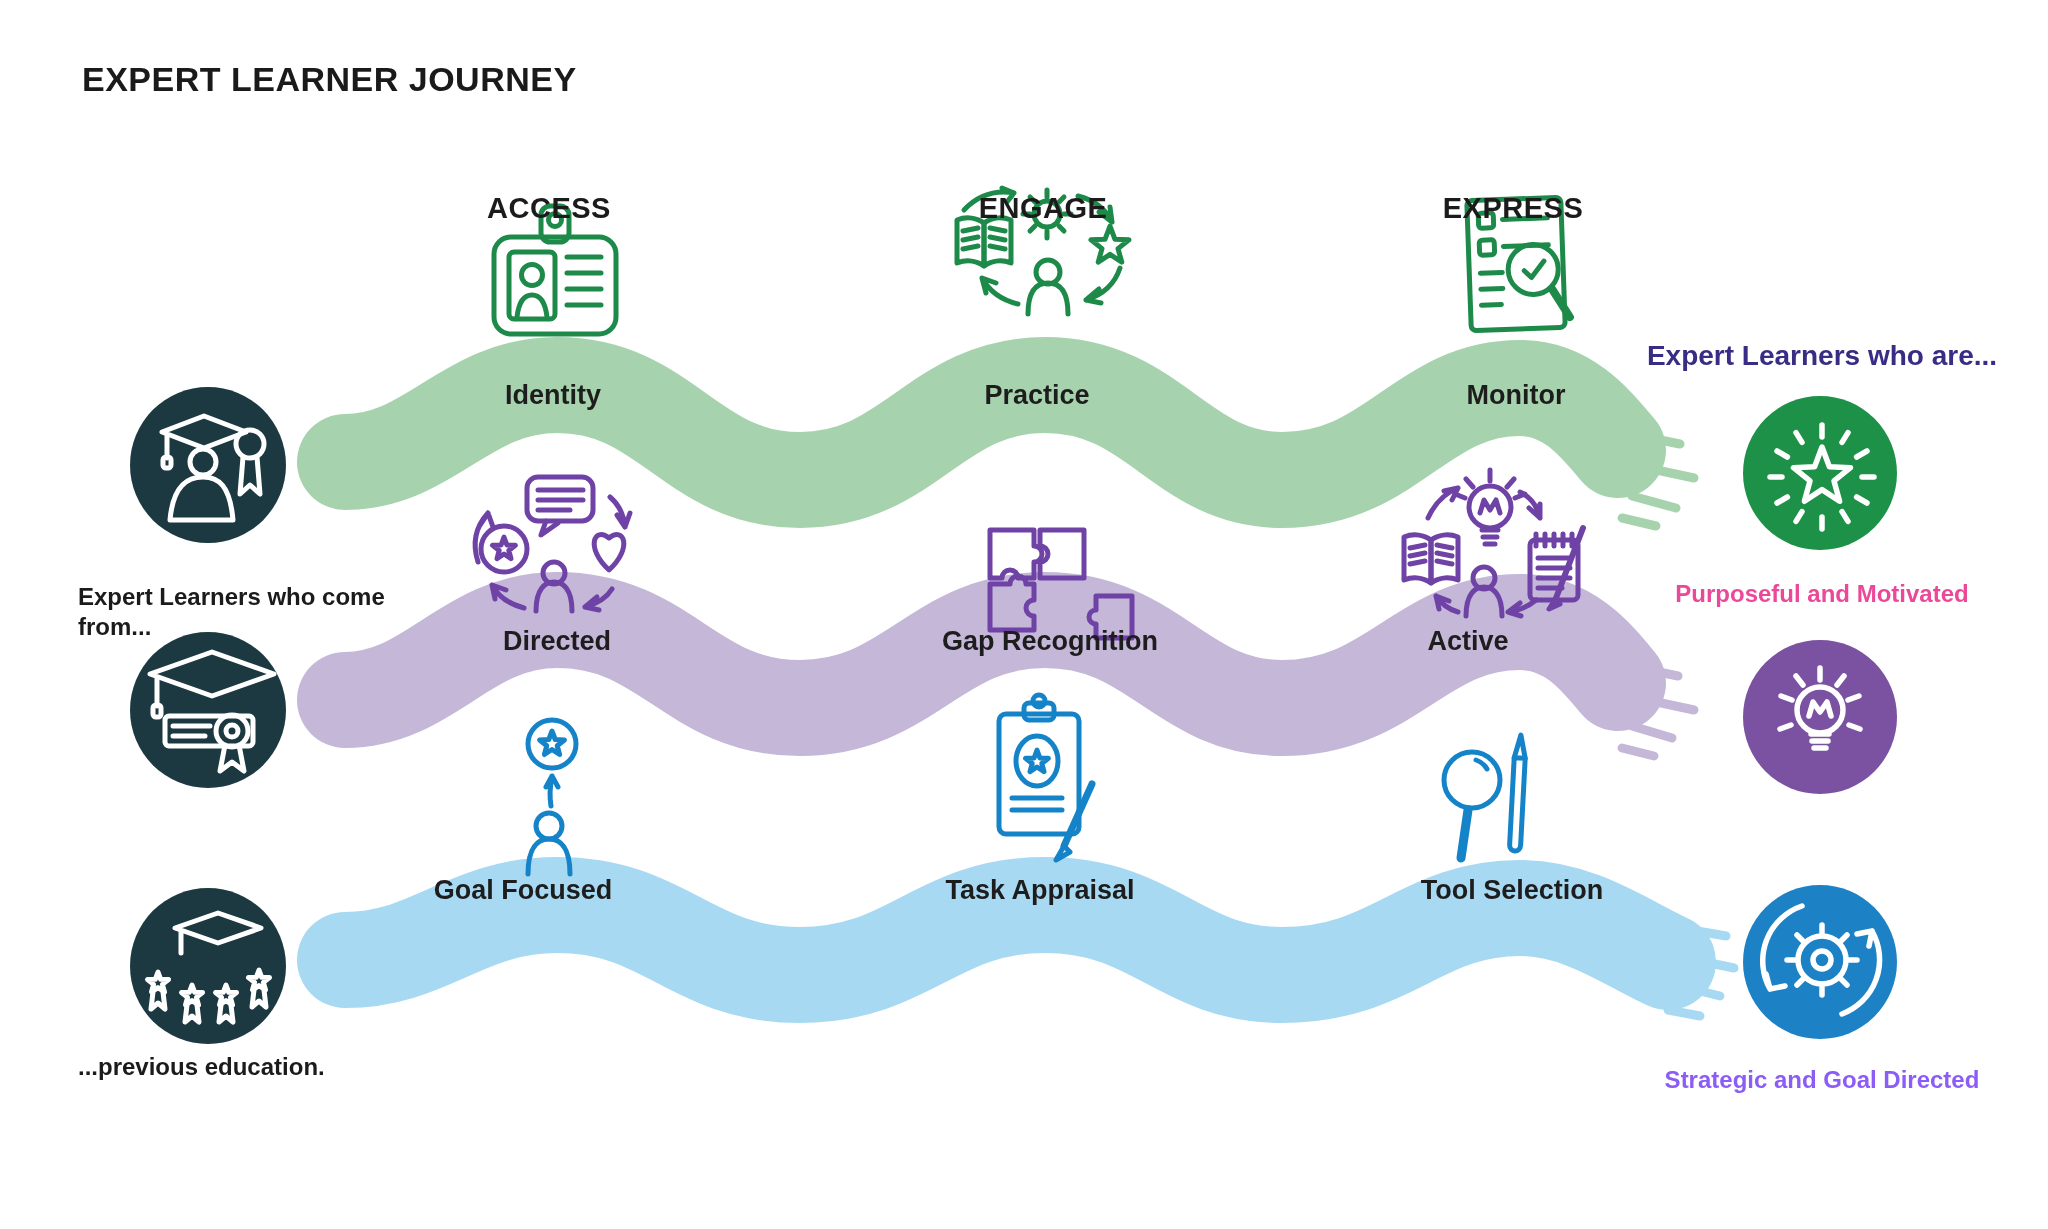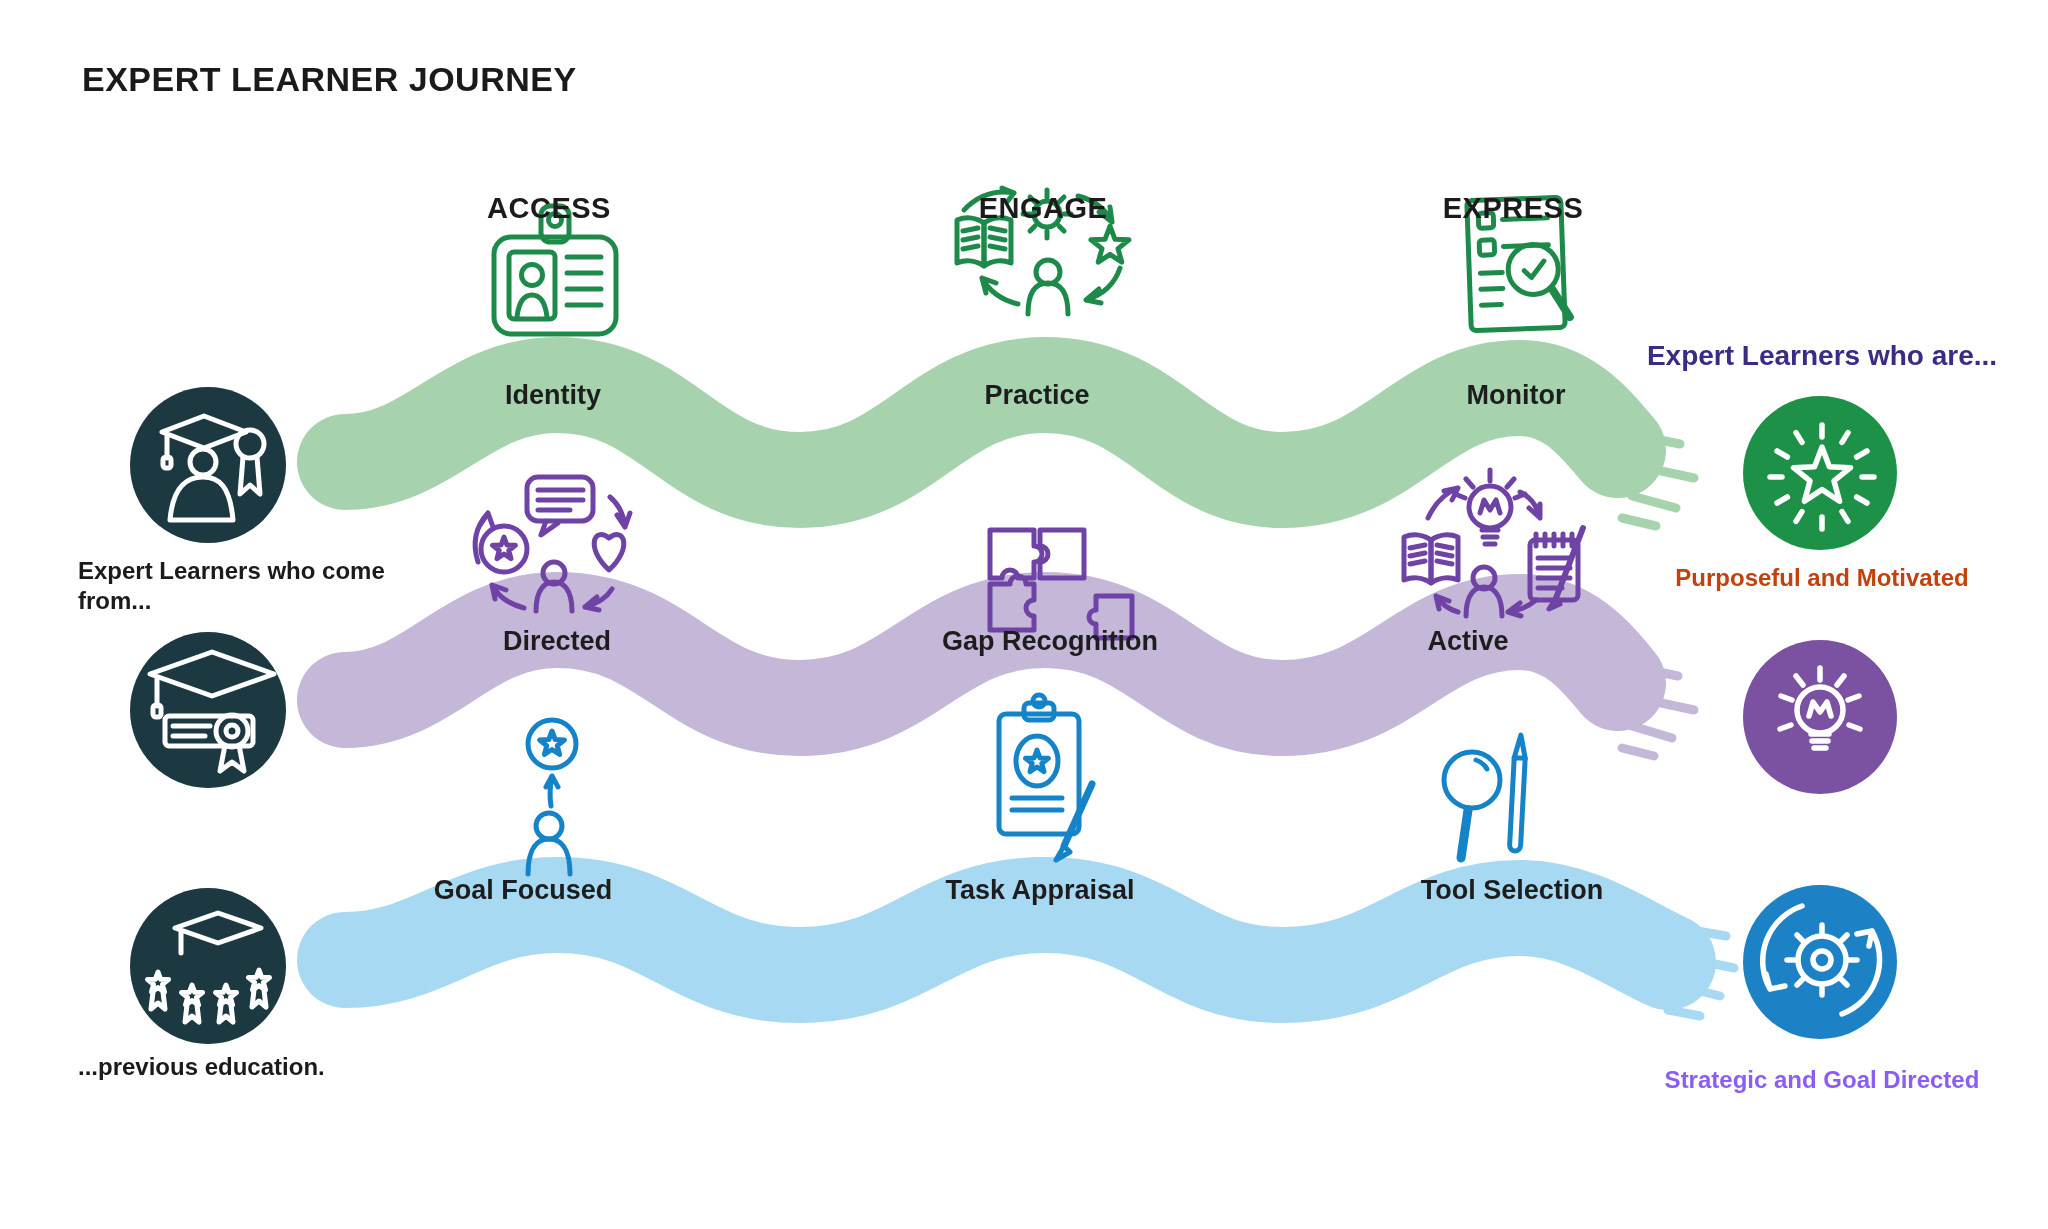--- a/index.html
+++ b/index.html
@@ -7,21 +7,21 @@
           font-family:"Liberation Sans",sans-serif;}
   .art{position:absolute;left:0;top:0;pointer-events:none;}
   .title{position:absolute;left:82px;top:60px;font-size:34px;font-weight:800;color:#1a1a1a;letter-spacing:.5px;}
   .phase{position:absolute;top:192px;transform:translateX(-50%);font-size:29px;font-weight:800;color:#1b1b1b;letter-spacing:.5px;white-space:nowrap;}
   .step-label{position:absolute;transform:translateX(-50%);font-size:27px;font-weight:800;color:#1d1d1d;white-space:nowrap;}
   .row1{top:380px}.row2{top:626px}.row3{top:875px}
   .left-caption{position:absolute;left:78px;width:310px;font-size:24px;font-weight:800;color:#1b1b1b;line-height:1.26;}
   .right-heading{position:absolute;left:1822px;transform:translateX(-50%);top:340px;font-size:28px;font-weight:700;
                  color:#382c85;white-space:nowrap;}
   .outcome{position:absolute;transform:translateX(-50%);left:1822px;font-size:24px;font-weight:800;white-space:nowrap;}
-  .outcome.o1{top:564px;color:#c2410c}
+  .outcome.o1{top:580px;color:#ec4899}
   .outcome.o2{top:833px;color:#7b51a5}
   .outcome.o3{top:1066px;color:#8b5cf6}
 </style>
 </head>
 <body>
 
 <div class="canvas">
 
   <svg class="art" width="2048" height="1229" viewBox="0 0 2048 1229">
 
@@ -260,20 +260,20 @@
   <div class="step-label row1" style="left:553px">Identity</div>
   <div class="step-label row1" style="left:1037px">Practice</div>
   <div class="step-label row1" style="left:1516px">Monitor</div>
   <div class="step-label row2" style="left:557px">Directed</div>
   <div class="step-label row2" style="left:1050px">Gap Recognition</div>
   <div class="step-label row2" style="left:1468px">Active</div>
   <div class="step-label row3" style="left:523px">Goal Focused</div>
   <div class="step-label row3" style="left:1040px">Task Appraisal</div>
   <div class="step-label row3" style="left:1512px">Tool Selection</div>
 
-  <div class="left-caption" style="top:556px">Expert Learners who come from...</div>
+  <div class="left-caption" style="top:582px">Expert Learners who come from...</div>
   <div class="left-caption" style="top:1052px">...previous education.</div>
 
   <div class="right-heading">Expert Learners who are...</div>
   <div class="outcome o1">Purposeful and Motivated</div>
   <div class="outcome o3">Strategic and Goal Directed</div>
 
 </div>
 
 </body></html>

